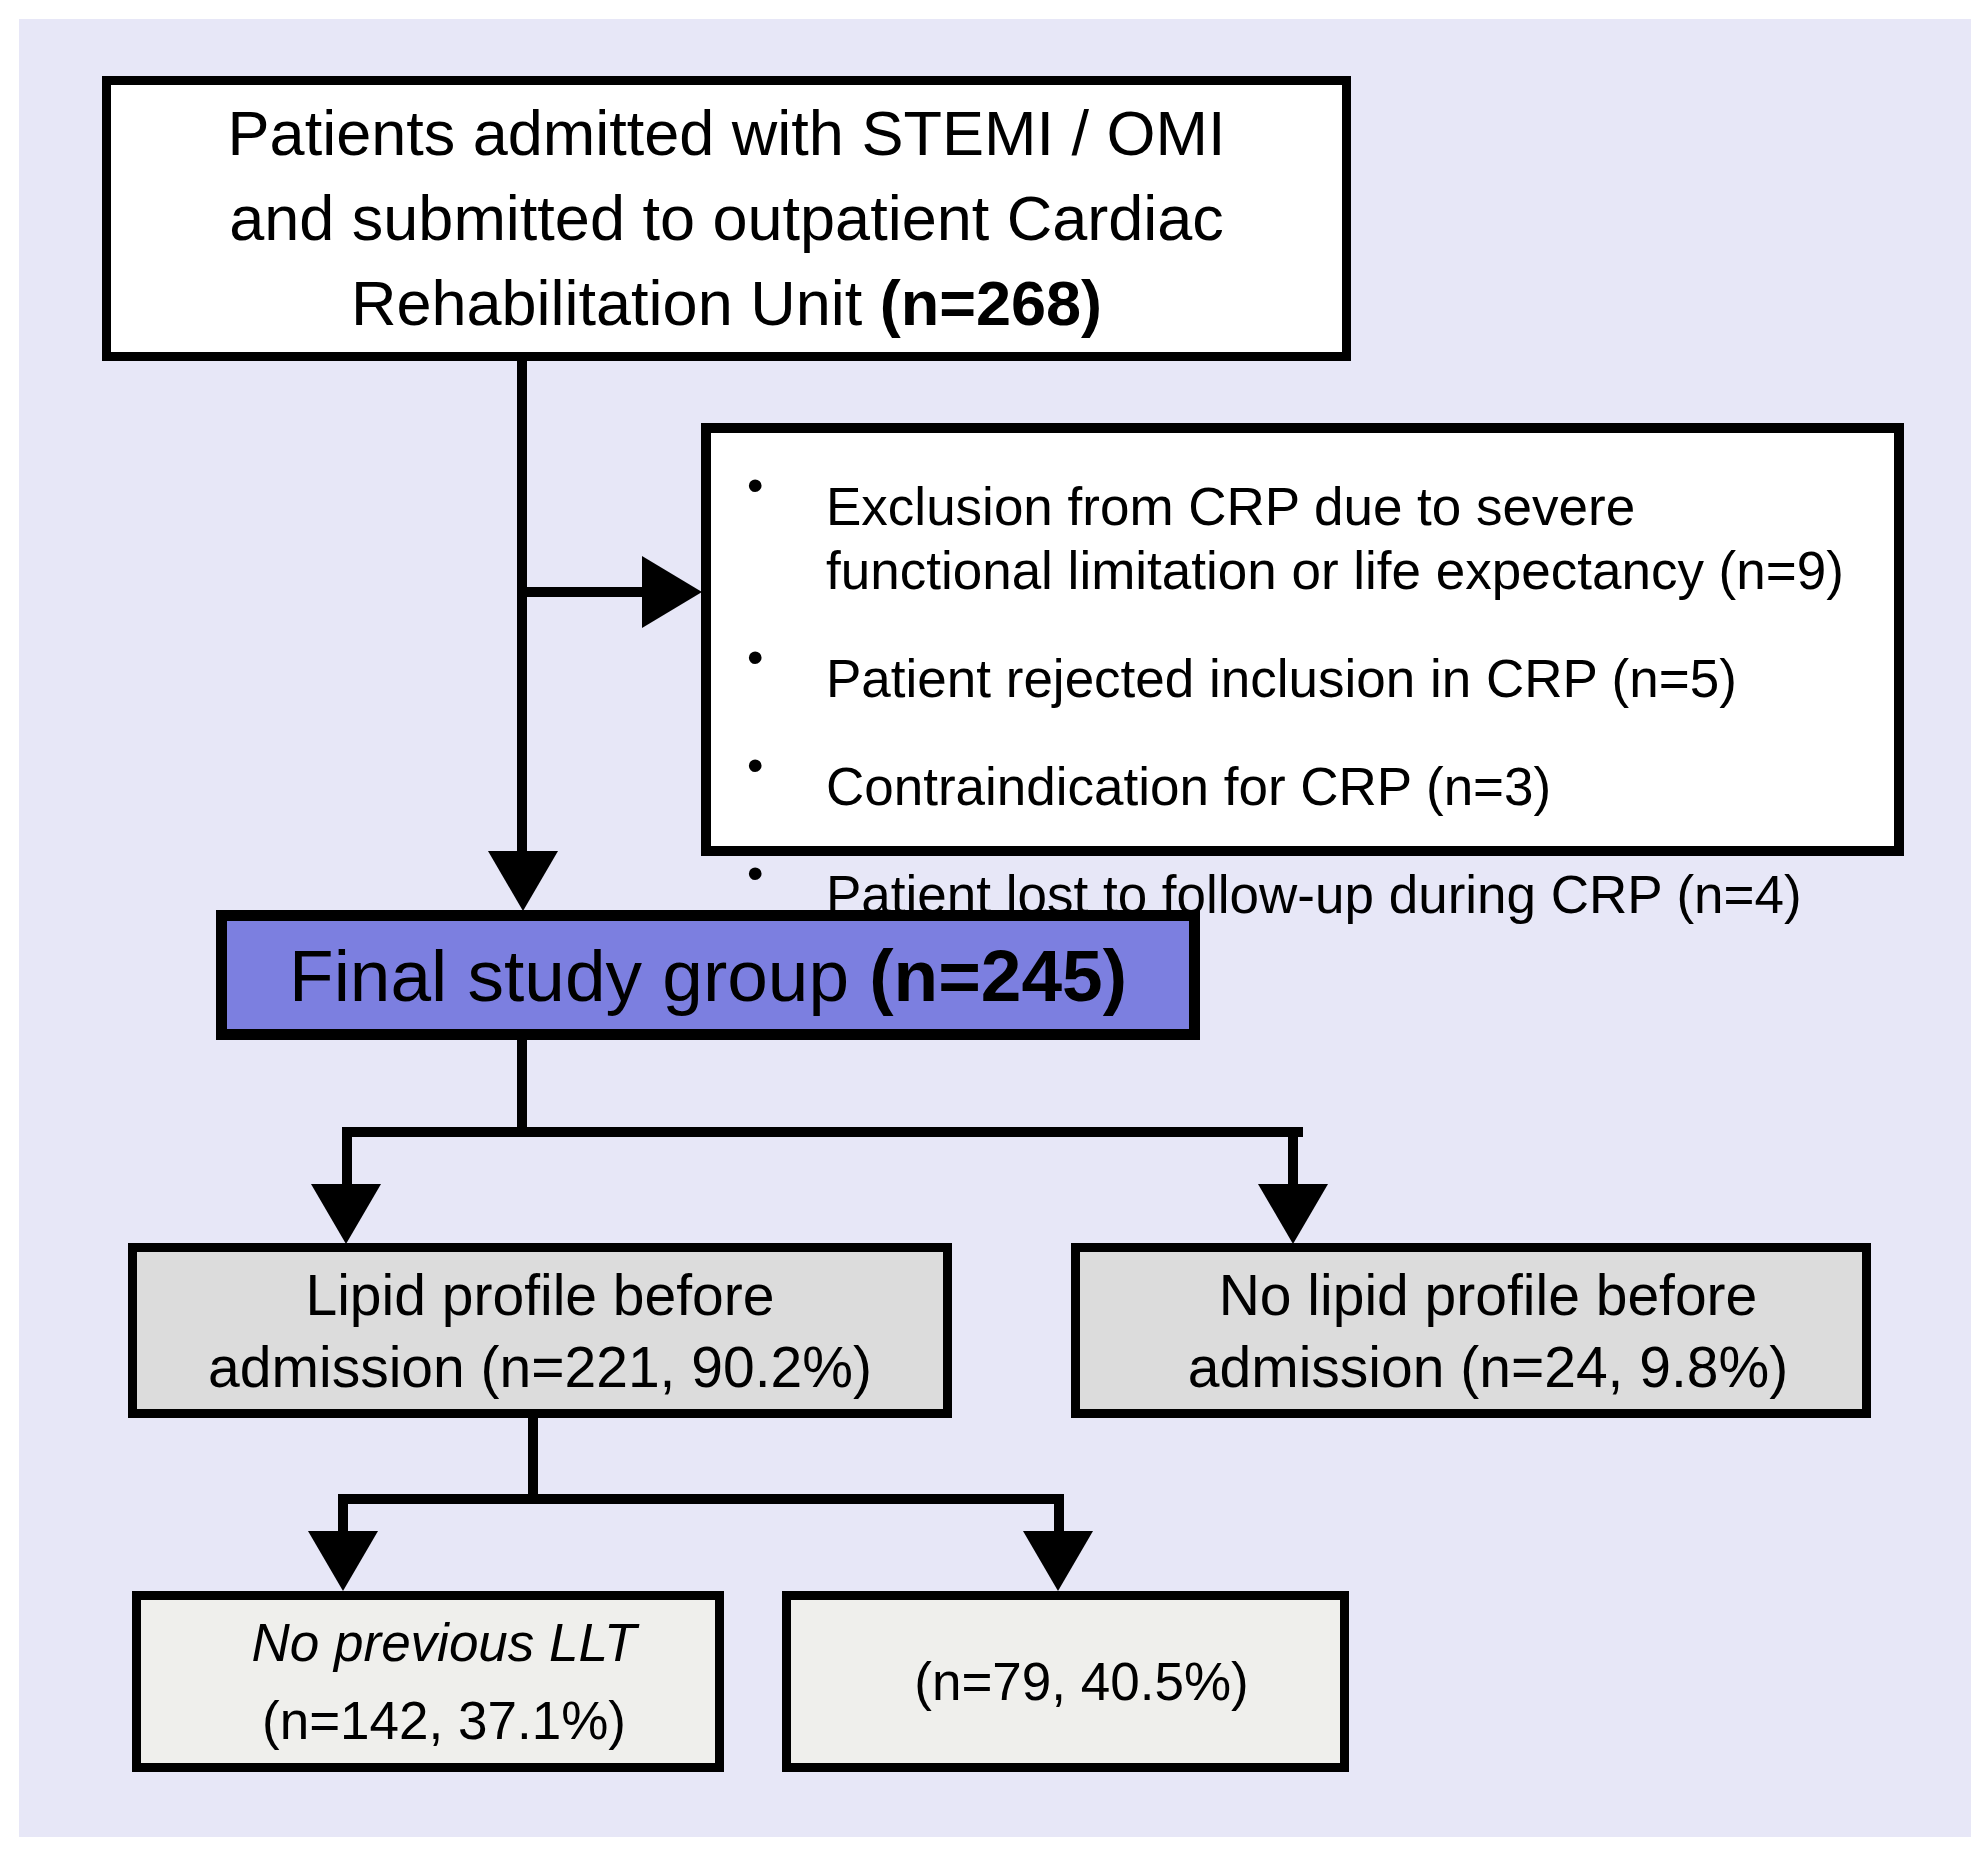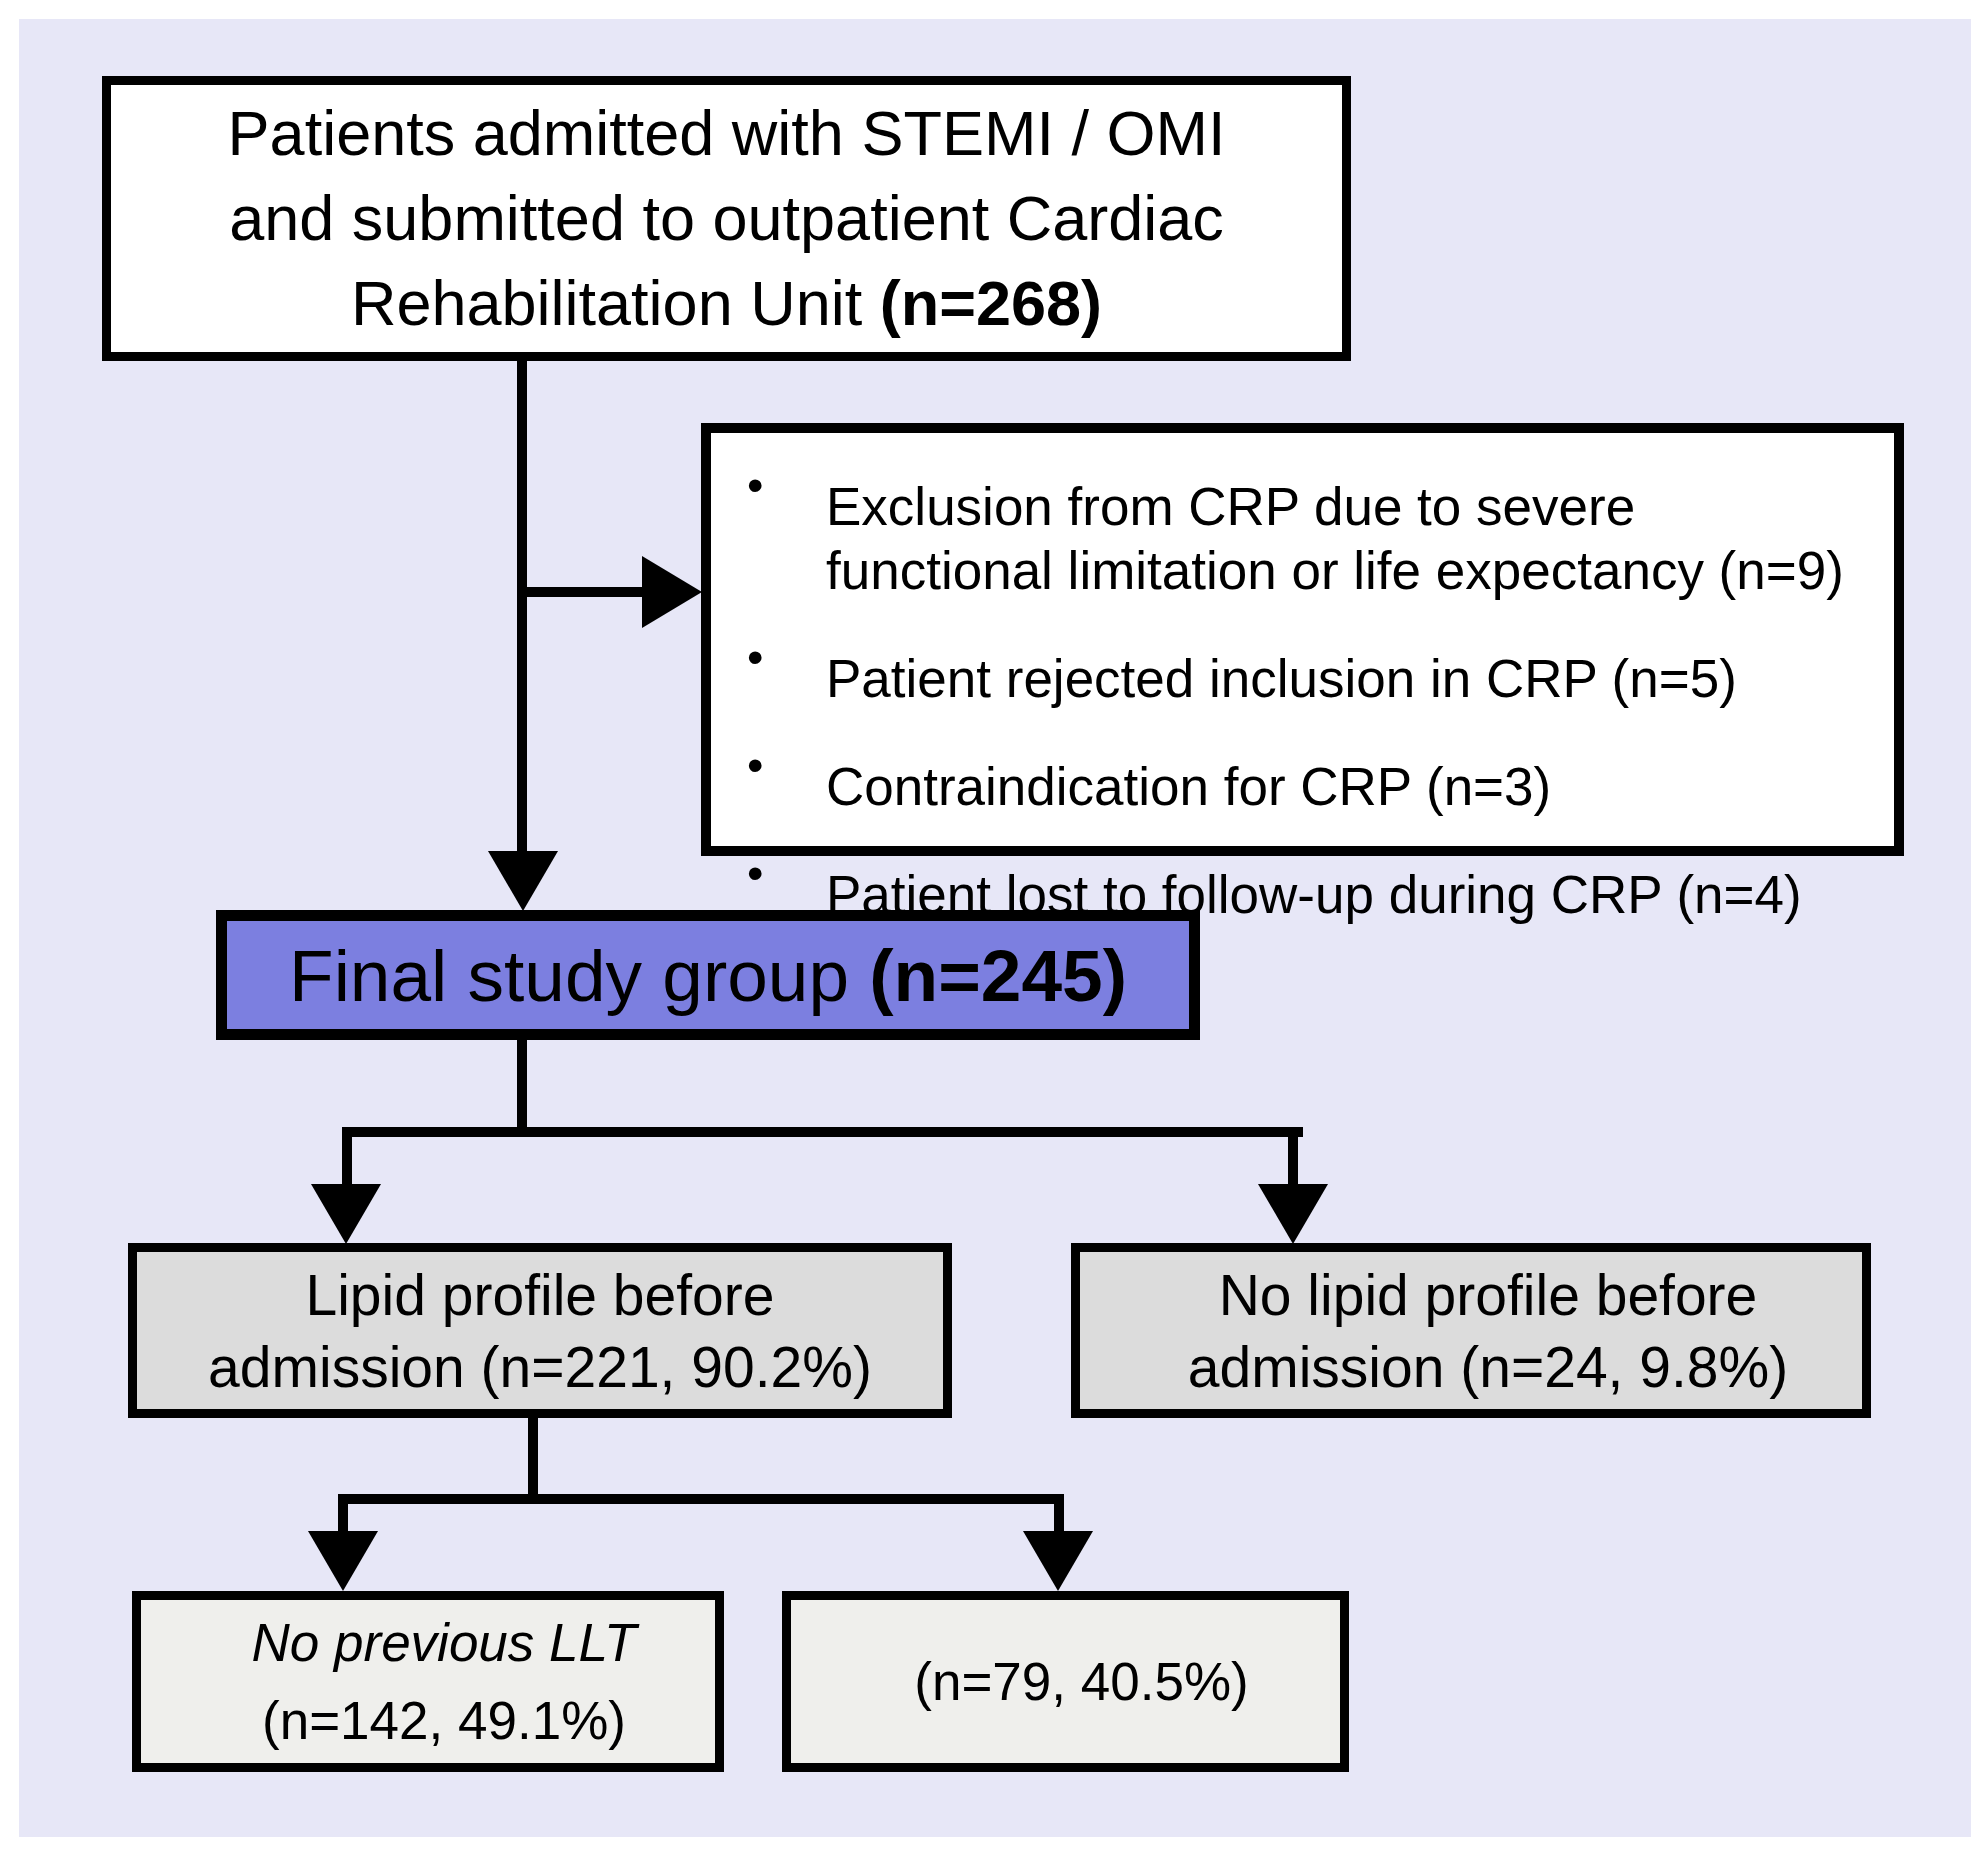--- a/index.html
+++ b/index.html
@@ -126,20 +126,20 @@
 
   <div class="vline" style="left:528px;top:1417px;width:9.8px;height:87px;"></div>
   <div class="hline" style="left:338px;top:1494px;width:726px;height:9.8px;"></div>
   <div class="vline" style="left:338px;top:1494px;width:9.8px;height:39px;"></div>
   <div class="arr arr-down" style="left:308px;top:1531px;"></div>
   <div class="vline" style="left:1054px;top:1494px;width:9.8px;height:39px;"></div>
   <div class="arr arr-down" style="left:1023px;top:1531px;"></div>
 
   <div class="box node-light node-nollt">
     <div class="line italic">No previous LLT</div>
-    <div class="line">(n=142, 49.1%)</div>
+    <div class="line">(n=142, 37.1%)</div>
   </div>
 
   <div class="box node-light node-llt">
     <div class="line">(n=79, 40.5%)</div>
   </div>
 </div>
 
 
 </body></html>

